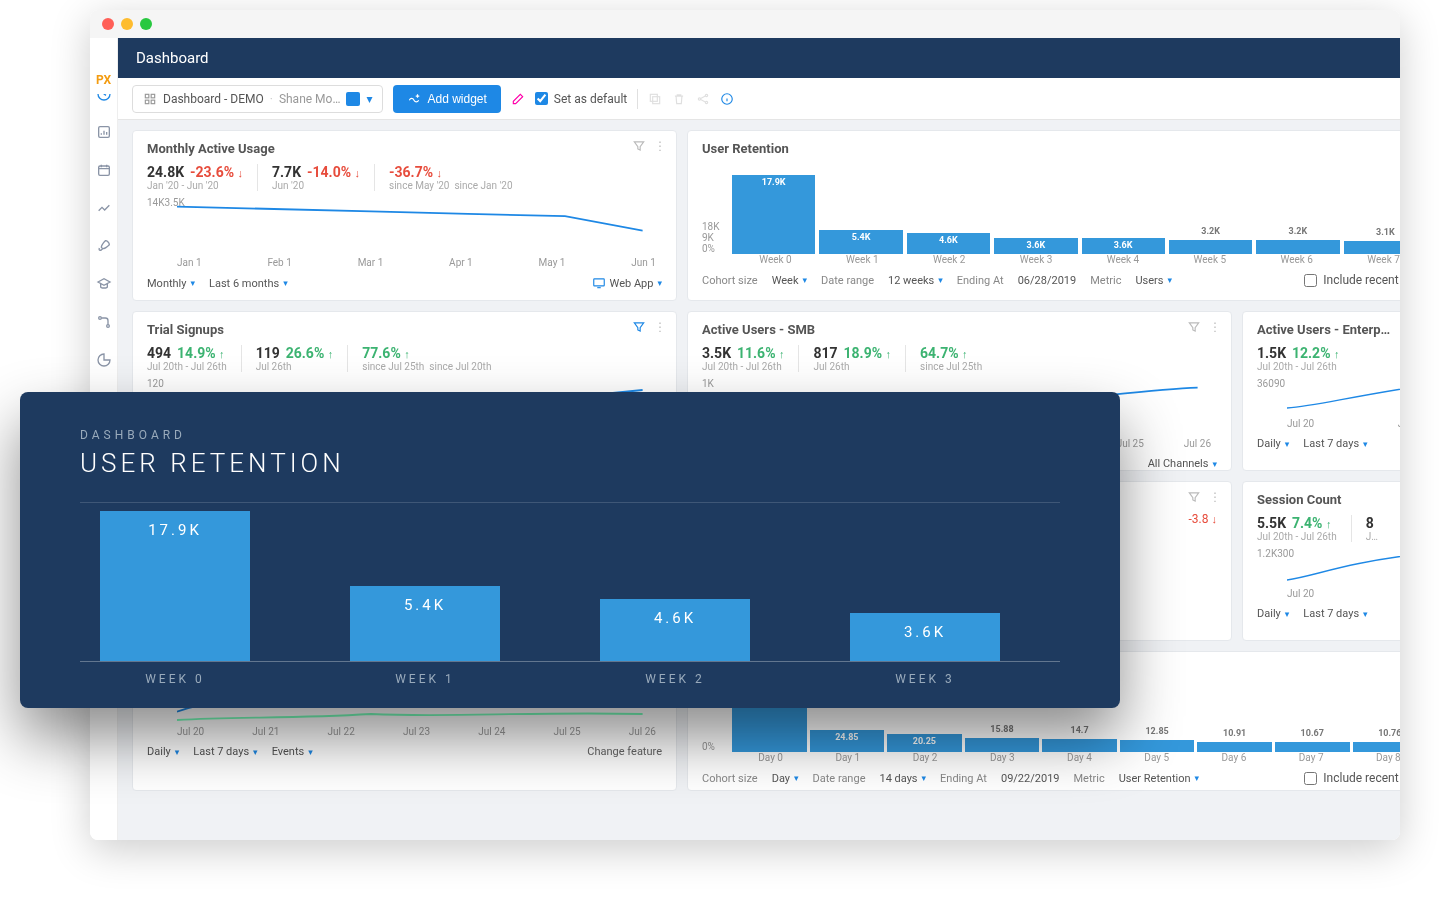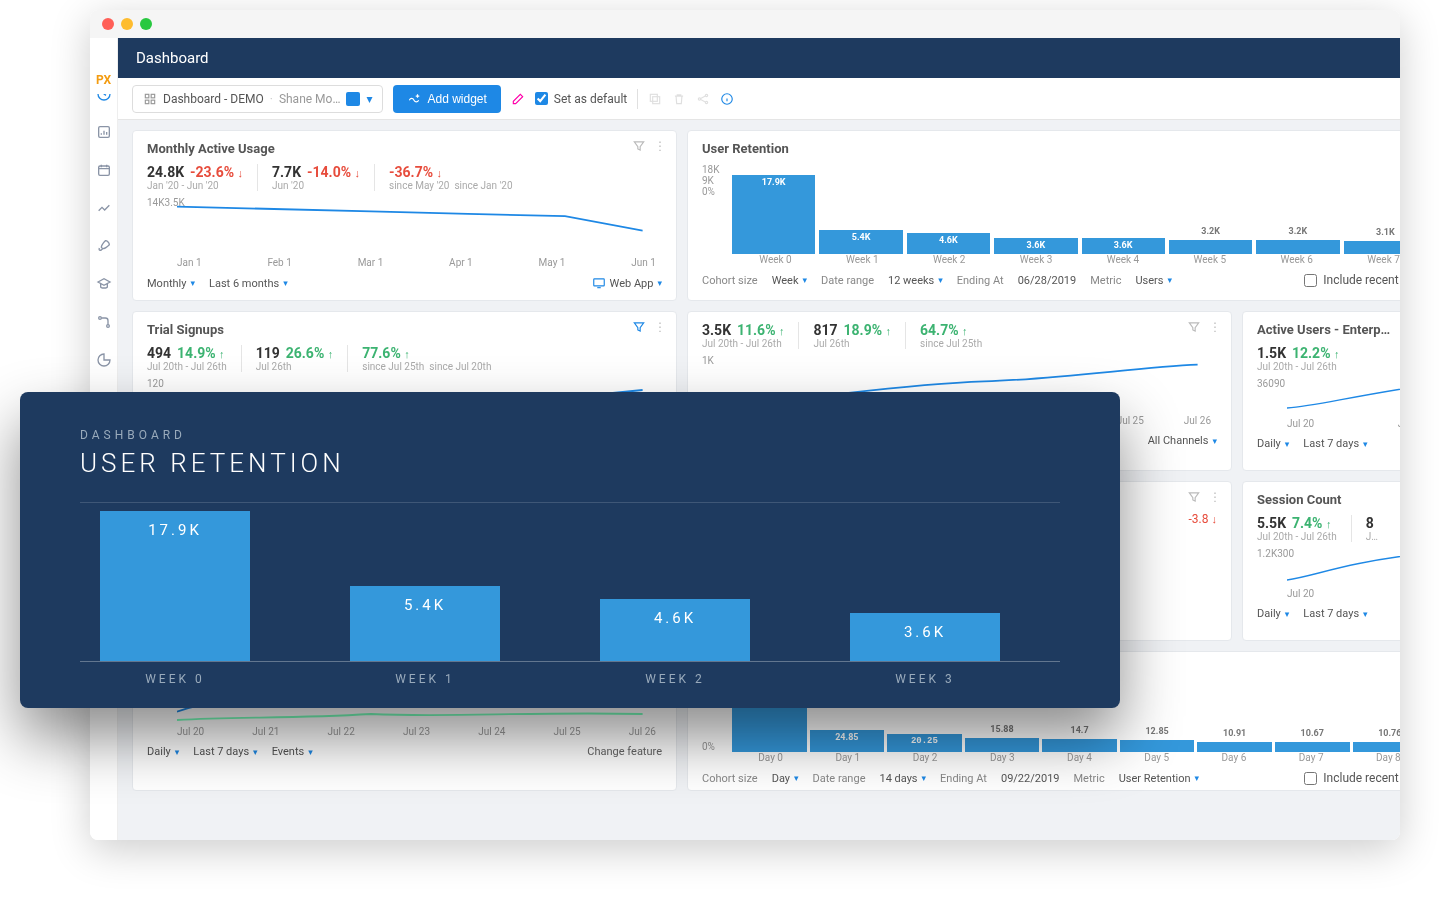--- a/index.html
+++ b/index.html
@@ -39,21 +39,21 @@
   .miniline{height:60px;position:relative;margin-top:4px;}
   .miniline svg{width:100%;height:100%;}
   .xlabels{display:flex;justify-content:space-between;font-size:10px;color:#999;padding:0 6px;}
   .ylabels{position:absolute;left:0;top:0;bottom:18px;display:flex;flex-direction:row;justify-content:space-between;font-size:10px;color:#999;}
   .footer-ctrls{display:flex;gap:14px;margin-top:8px;font-size:11px;color:#555;align-items:center;flex-wrap:wrap;}
   .footer-ctrls .sel{display:flex;align-items:center;gap:4px;}
   .footer-ctrls .sel .caret{color:#1e88e5;font-size:9px;}
   .footer-ctrls .lbl{color:#888;}
   
   .bars{height:90px;display:flex;align-items:flex-end;gap:4px;padding-left:30px;position:relative;}
-  .bars .yl{position:absolute;left:0;top:0;bottom:0;display:flex;flex-direction:column;justify-content:flex-start;font-size:10px;color:#999;}
+  .bars .yl{position:absolute;left:0;top:0;bottom:0;display:flex;flex-direction:column;justify-content:flex-end;font-size:10px;color:#999;}
   .bar{flex:1;background:#3498db;position:relative;display:flex;justify-content:center;}
   .bar .lbl{position:absolute;top:2px;color:#fff;font-size:9px;font-weight:bold;}
   .bar.short .lbl{top:-14px;color:#777;}
   .bxlabels{display:flex;padding-left:30px;font-size:10px;color:#999;}
   .bxlabels span{flex:1;text-align:center;}
   
   .fr-bars{height:90px;display:flex;align-items:flex-end;gap:3px;padding-left:30px;position:relative;}
   
   .overlay{position:absolute;left:20px;top:392px;width:1100px;height:316px;background:#1e3a5f;border-radius:8px;box-shadow:0 30px 60px rgba(0,0,0,.45);padding:36px 60px 30px;color:#fff;z-index:10;}
   .overlay .sub{letter-spacing:4px;font-size:12px;color:#9ab;margin-bottom:6px;}
@@ -336,20 +336,21 @@
           </div>
         </div>
 
         <div class="card grid-c2r2" style="height:160px">
           <div class="actions">
             <svg class="ic-svg" viewBox="0 0 24 24">
                 <path d="M4 5h16l-6 8v6l-4-2v-4L4 5z"></path>
               </svg>
             <span>⋮</span>
           </div>
+          <div class="title">Active Users - SMB</div>
           <div class="stats">
             <div class="g">
               <div><span class="v">3.5K</span> &nbsp;<span class="d up"><span>11.6%</span> <span class="arrow">↑</span></span></div>
               <div class="s">Jul 20th - Jul 26th</div>
             </div>
             <div class="g">
               <div><span class="v">817</span> &nbsp;<span class="d up"><span>18.9%</span> <span class="arrow">↑</span></span></div>
               <div class="s">Jul 26th</div>
             </div>
             <div class="g">
@@ -497,21 +498,21 @@
         <div class="card grid-c2r4" style="height:140px">
           <div class="fr-bars" id="fr-bars">
             <div class="yl" style="position:absolute;left:0;top:0;bottom:0;display:flex;flex-direction:column;justify-content:space-between;font-size:10px;color:#999;">
               <span>50%</span>
               <span>0%</span>
             </div>
           <div class="bar" style="height: 88%; flex: 1 1 0%;"></div>
               <div class="bar" style="height: 25%; flex: 1 1 0%; text-align: center;">
                 <span class="lbl">24.85</span>
               </div>
-              <div class="bar" style="height: 20%; flex: 1 1 0%; font-family: Liberation Mono, monospace;">
+              <div class="bar" style="height: 20%; flex: 1 1 0%;">
                 <span class="lbl">20.25</span>
               </div>
               <div class="bar short" style="height: 16%; flex: 1 1 0%;">
                 <span class="lbl">15.88</span>
               </div>
               <div class="bar short" style="height: 15%; flex: 1 1 0%;">
                 <span class="lbl">14.7</span>
               </div>
               <div class="bar short" style="height: 13%; flex: 1 1 0%;">
                 <span class="lbl">12.85</span>

